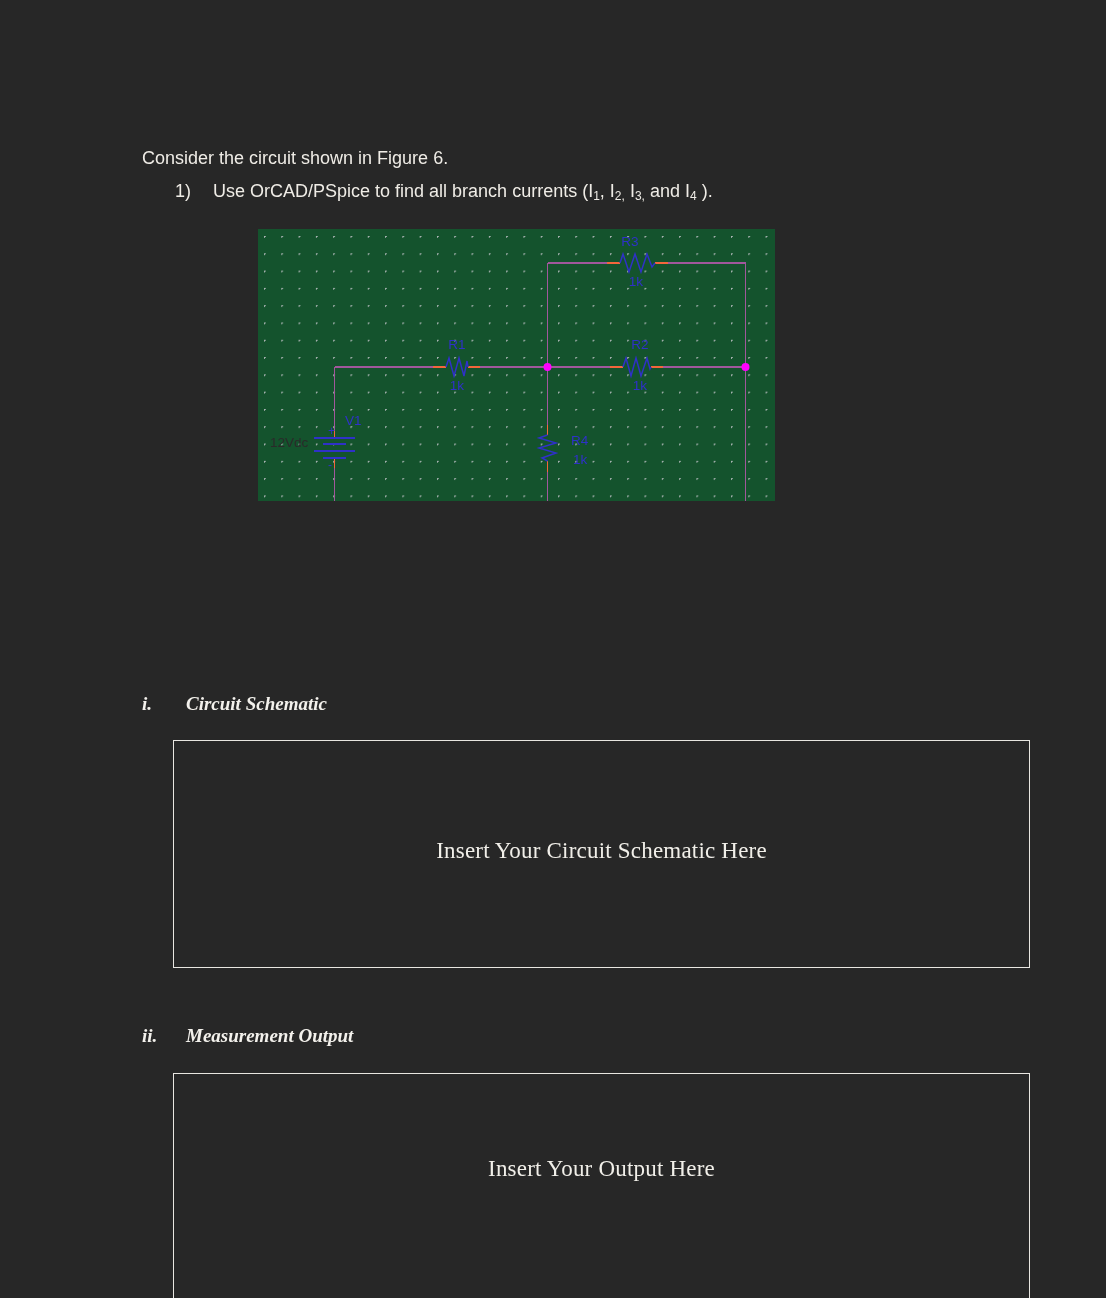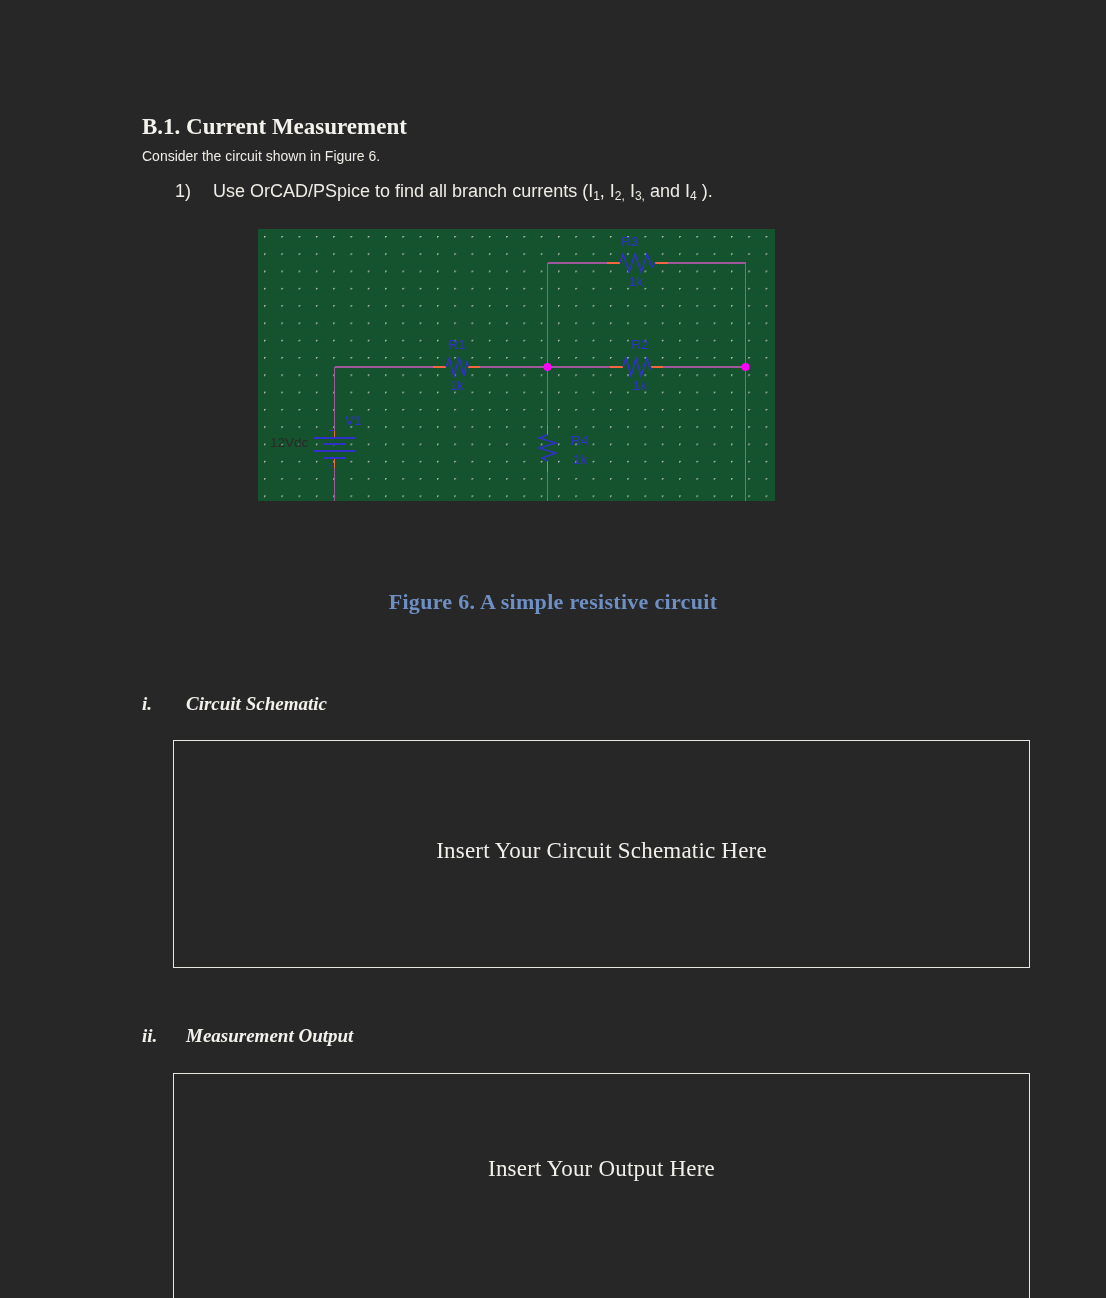--- a/index.html
+++ b/index.html
@@ -43,21 +43,21 @@
     font-weight: bold;
     font-size: 23px;
     color: #f4f2ed;
     white-space: nowrap;
   }
   .para {
     position: absolute;
     left: 142px;
     top: 148px;
     font-family: "Liberation Sans", sans-serif;
-    font-size: 14px;
+    font-size: 18px;
     color: #efece6;
     white-space: nowrap;
   }
   .list-row {
     position: absolute;
     left: 175px;
     top: 181px;
     font-family: Liberation Sans, sans-serif;
     font-size: 18px;
     color: #efece6;
@@ -162,21 +162,20 @@
 
   #label-schematic { left: 142px; top: 693px; }
   #label-output    { left: 142px; top: 1025px; }
 </style>
 </head>
 <body>
 
 <div class="page">
 
 
-  <div class="h-minor">B.1. Current Measurement</div>
 
   <div class="para">Consider the circuit shown in Figure 6.</div>
 
   <div class="list-row">
     <span class="list-num">1)</span><span>Use OrCAD/PSpice to find all branch currents (I</span><sub>1</sub><span>, I</span><sub>2,</sub><span> I</span><sub>3,</sub><span> and I</span><sub>4</sub><span> ).</span>
   </div>
 
   <div class="schem-wrap">
     <div class="schem-grid"></div>
 
@@ -270,21 +269,20 @@
         <text x="87" y="196">V1</text>
         <text x="12" y="218" fill="#2a2a2a">12Vdc</text>
         <text x="70" y="206" font-size="12">+</text>
         <text x="70" y="240" font-size="12">-</text>
 
         <text x="298" y="345" fill="#1a1a1a" font-size="14">0</text>
       </g>
     </svg>
   </div>
 
-  <div class="fig-caption">Figure 6. A simple resistive circuit</div>
 
   <div class="sec-label" id="label-schematic">
     <span class="rn">i.</span><span>Circuit Schematic</span>
   </div>
 
   <div class="insert-box" id="box-schematic">
     <span class="bt">Insert Your Circuit Schematic Here</span>
   </div>
 
   <div class="sec-label" id="label-output">

